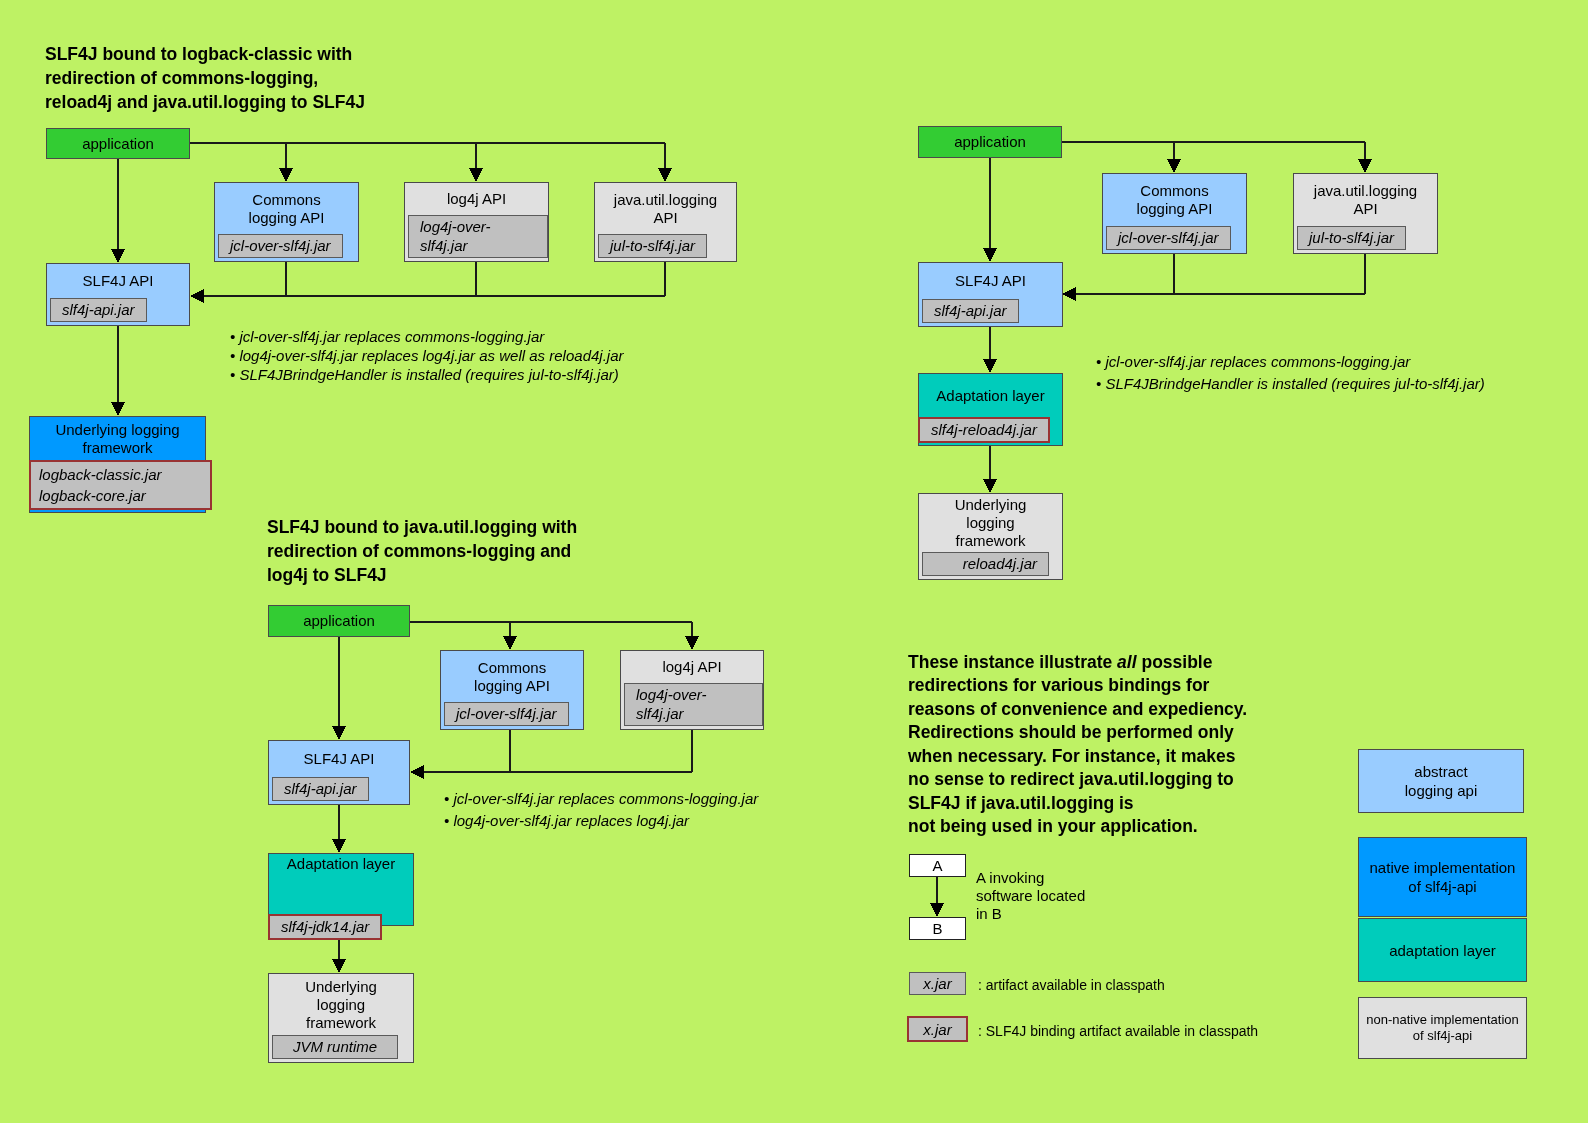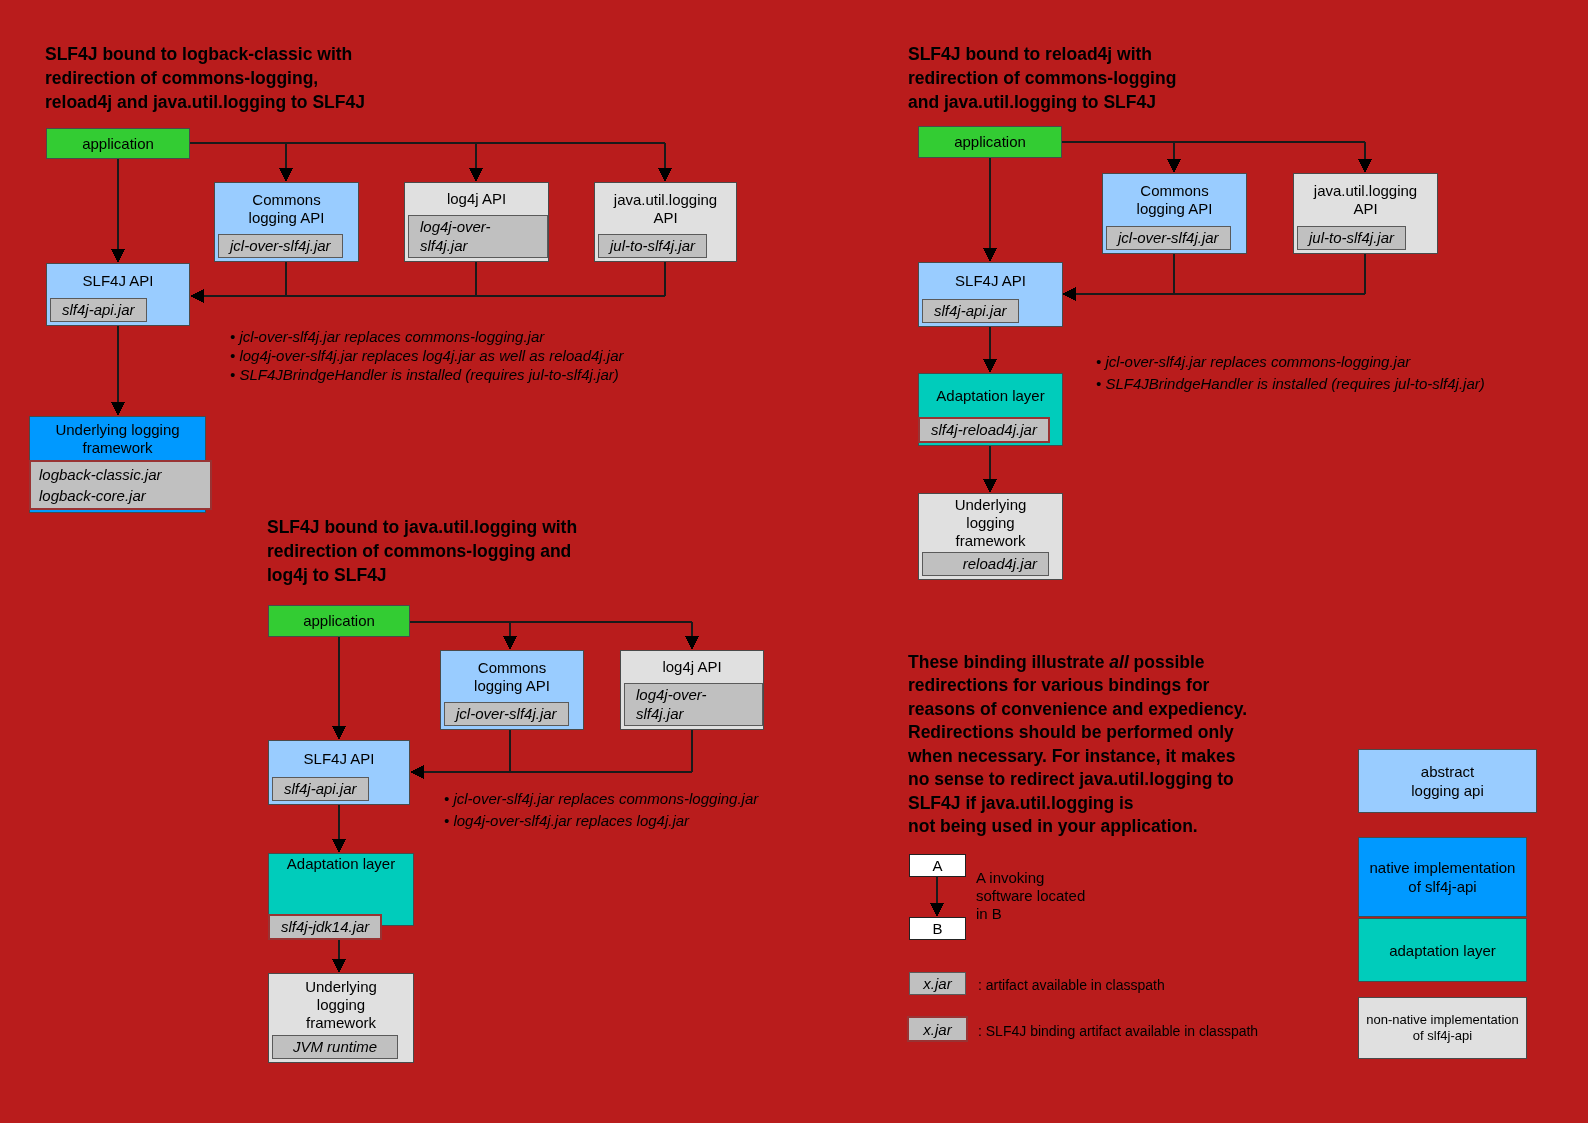--- a/index.html
+++ b/index.html
@@ -1,17 +1,17 @@
 <!DOCTYPE html>
 <html><head>
 <meta charset="utf-8">
 <style>
   html,body{margin:0;padding:0;background:#fff;}
   .canvas{
-    position:relative;width:1588px;height:1123px;background:#b91c1c;overflow:hidden;
+    position:relative;width:1588px;height:1123px;background:#bef264;overflow:hidden;
     font-family:"Liberation Sans","DejaVu Sans",sans-serif;color:#000;
   }
   .wires{position:absolute;left:0;top:0;}
   .wires line{stroke:#1a1a1a;stroke-width:1.5;}
   .wires polygon{fill:#000;}
   .title{position:absolute;font-weight:bold;font-size:17.5px;line-height:24px;white-space:pre-line;}
   .box{position:absolute;border:1.5px solid #4a4a4a;box-sizing:border-box;display:flex;flex-direction:column;}
   .box-label{flex:1;display:flex;align-items:center;justify-content:center;text-align:center;
     font-size:15px;line-height:18px;white-space:pre-line;padding:1px 2px;}
   .jar{align-self:flex-start;margin:0 0 3px 3px;background:#C0C0C0;border:1.5px solid #5a5a5a;
@@ -129,23 +129,20 @@
 • log4j-over-slf4j.jar replaces log4j.jar as well as reload4j.jar
 • SLF4JBrindgeHandler is installed (requires jul-to-slf4j.jar)</div>
 
   <div class="box" style="left: 29px; top: 416px; width: 177px; height: 97px; background: rgb(0, 153, 255);">
     <div class="box-label">Underlying logging
 framework</div>
     <div class="jar binding" style="width: 183px; padding: 2px 8px; line-height: 21px; background: rgb(192, 192, 192);">logback-classic.jar
 logback-core.jar</div>
   </div>
 
-  <div class="title" style="left:908px;top:42px">SLF4J bound to reload4j with
-redirection of commons-logging
-and java.util.logging to SLF4J</div>
 
   <div class="box" style="left: 918px; top: 126px; width: 144px; height: 32px; background: rgb(51, 204, 51);">
     <div class="box-label">application</div>
   </div>
 
   <div class="box" style="left: 1102px; top: 173px; width: 145px; height: 81px; background: rgb(153, 204, 255);">
     <div class="box-label">Commons
 logging API</div>
     <div class="jar" style="background: rgb(192, 192, 192);">jcl-over-slf4j.jar</div>
   </div>
@@ -209,21 +206,21 @@
   </div>
 
   <div class="box" style="left: 268px; top: 973px; width: 146px; height: 90px; background: rgb(224, 224, 224);">
     <div class="box-label">Underlying
 logging
 framework</div>
     <div class="jar" style="width: 126px; text-align: center; background: rgb(192, 192, 192);">JVM runtime</div>
   </div>
 
   <div class="para" style="left:908px;top:627px">
-    <span>These binding illustrate </span><span class="em">all</span><span> possible
+    <span>These instance illustrate </span><span class="em">all</span><span> possible
 redirections for various bindings for
 reasons of convenience and expediency.
 Redirections should be performed only
 when necessary. For instance, it makes
 no sense to redirect java.util.logging to
 SLF4J if java.util.logging is
 not being used in your application.</span>
   </div>
 
   <div class="abox" style="left:909px;top:854px;width:57px;height:23px">
@@ -239,21 +236,21 @@
   <div class="xjar" style="left: 909px; top: 972px; width: 57px; height: 23px; background: rgb(192, 192, 192);">
     <span>x.jar</span>
   </div>
   <div class="cap small" style="left:978px;top:976px">: artifact available in classpath</div>
 
   <div class="xjar binding" style="left: 907px; top: 1016px; width: 61px; height: 26px; background: rgb(192, 192, 192);">
     <span>x.jar</span>
   </div>
   <div class="cap small" style="left:978px;top:1022px">: SLF4J binding artifact available in classpath</div>
 
-  <div class="lbox" style="left: 1358px; top: 749px; width: 179px; height: 64px; background: rgb(153, 204, 255);">
+  <div class="lbox" style="left: 1358px; top: 749px; width: 166px; height: 64px; background: rgb(153, 204, 255);">
     <span>abstract
 logging api</span>
   </div>
   <div class="lbox" style="left: 1358px; top: 837px; width: 169px; height: 80px; background: rgb(0, 153, 255);">
     <span>native implementation
 of slf4j-api</span>
   </div>
   <div class="lbox" style="left: 1358px; top: 918px; width: 169px; height: 64px; background: rgb(0, 204, 187);">
     <span>adaptation layer</span>
   </div>

